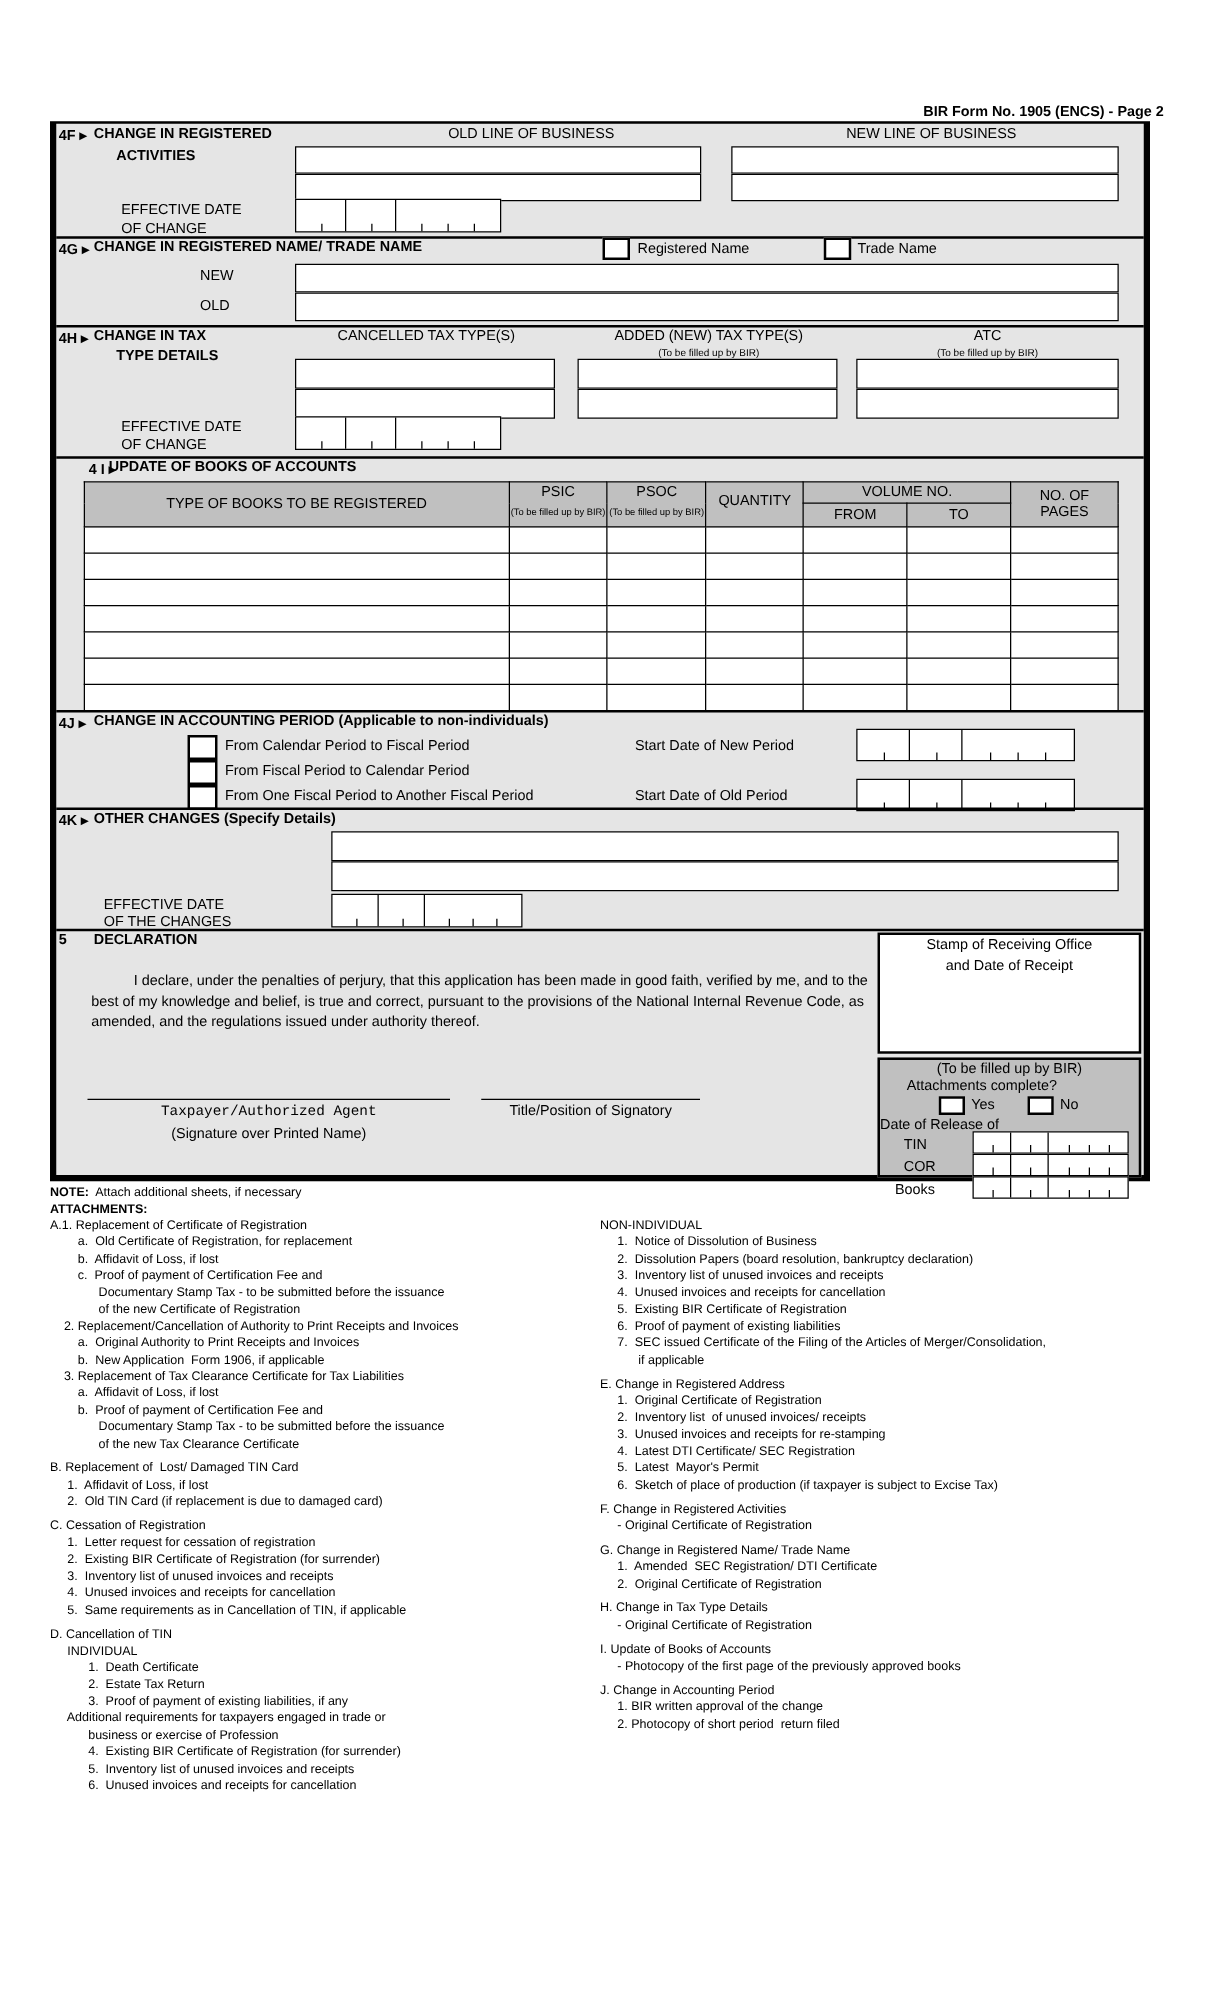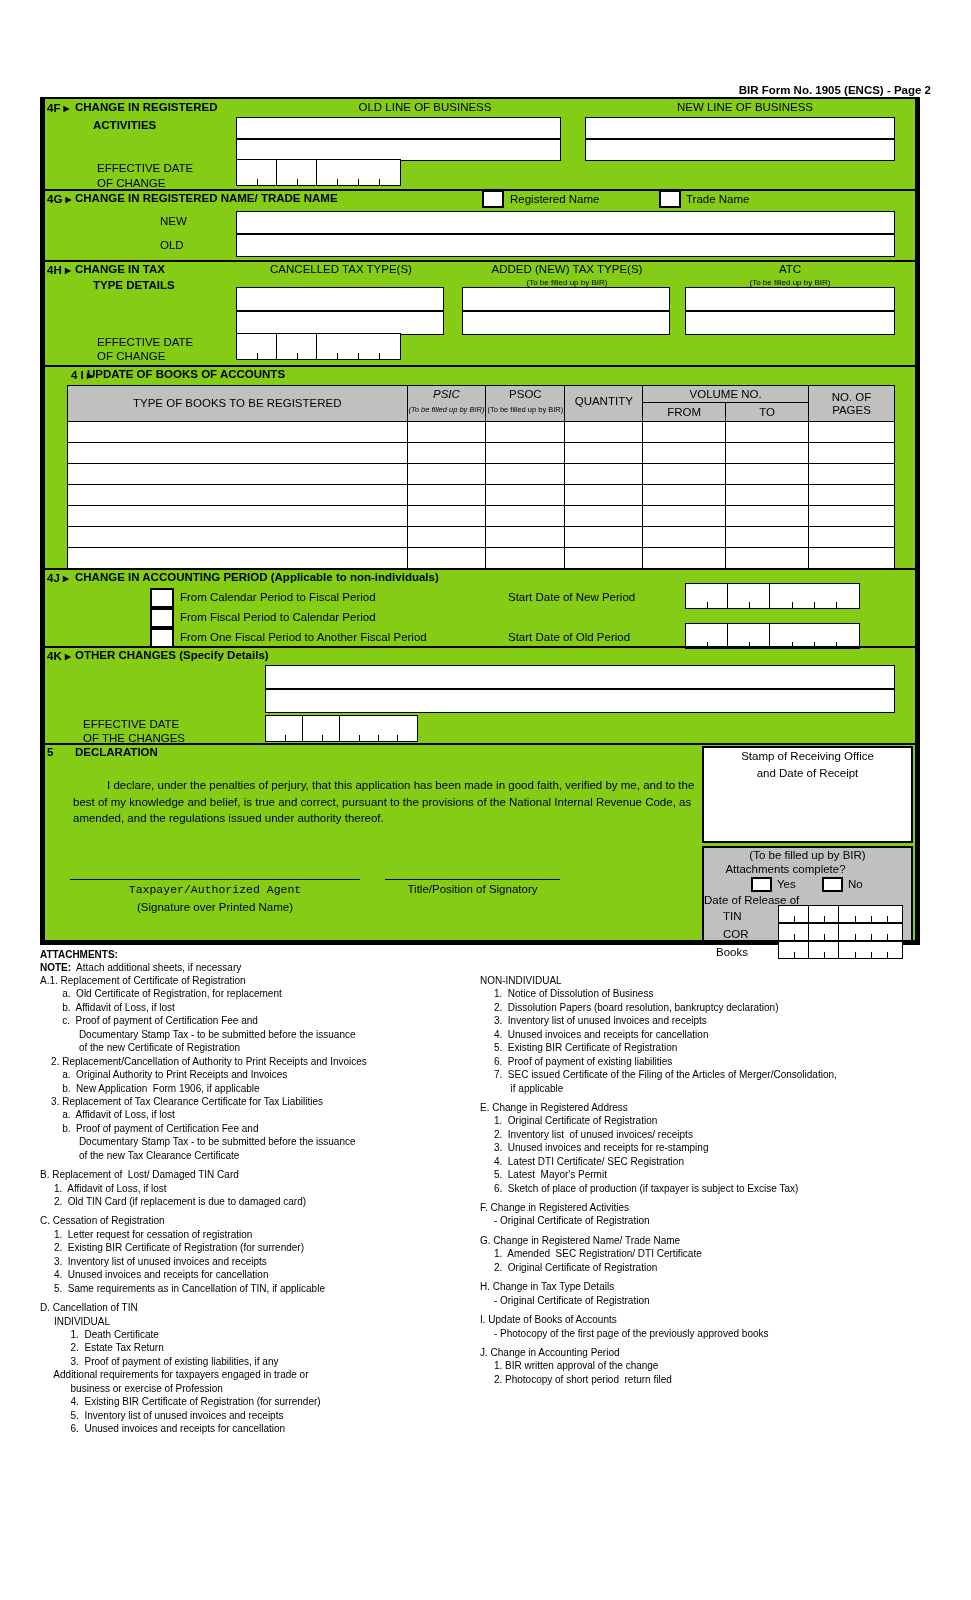--- a/index.html
+++ b/index.html
@@ -15,21 +15,21 @@
 
   
   #form-no{
     position:absolute;left:0;top:84px;width:931px;text-align:right;
     font-size:11.5px;font-weight:bold;letter-spacing:0px;
   }
 
   
   #form-frame{
     position:absolute;left:40px;top:97px;width:880px;height:848px;
-    background:#84cc16;
+    background:#e5e5e5;
     border-left:5px solid #000;border-right:5px solid #000;
     border-top:2px solid #000;border-bottom:5px solid #000;
     box-sizing:border-box;
   }
   .sec-rule{position:absolute;left:0;width:100%;height:0;border-top:2px solid #000;}
 
   .sechead{
     position:absolute;font-size:11.5px;font-weight:bold;white-space:nowrap;
   }
   .lbl{position:absolute;font-size:11.5px;white-space:nowrap;}
@@ -147,21 +147,21 @@
   </div>
 
   <div class="sec-rule" style="top:266px;"></div>
   <div class="sechead" style="left:2px;top:269px;margin-left:24px;">4 I ▸</div>
   <div class="sechead" style="left:42px;top:269px;">UPDATE  OF BOOKS OF ACCOUNTS</div>
 
   <table id="books-table" style="left:22px;top:286px;width:828px;">
     <thead>
       <tr>
         <th rowspan="2" style="width:340px;height:36px;vertical-align:middle;">TYPE OF BOOKS TO BE REGISTERED</th>
-        <th rowspan="2" style="width:79px;vertical-align:top;padding-top:2px;font-style:italic;">
+        <th rowspan="2" style="width:79px;vertical-align:top;padding-top:2px;">
           <div>PSIC</div>
           <div style="font-size:7.5px;margin-top:6px;">(To be filled up by BIR)</div>
         </th>
         <th rowspan="2" style="width:79px;vertical-align:top;padding-top:2px;">
           <div>PSOC</div>
           <div style="font-size:7.5px;margin-top:6px;">(To be filled up by BIR)</div>
         </th>
         <th rowspan="2" style="width:78px;vertical-align:bottom;padding-bottom:14px;">QUANTITY</th>
         <th colspan="2" style="width:166px;height:17px;">VOLUME NO.</th>
         <th rowspan="2" style="width:86px;vertical-align:middle;margin-left:22px;">
@@ -367,17 +367,17 @@
       </div>
     <div style="width:63px;">
         <span class="tk" style="left:16px;"></span>
         <span class="tk" style="left:32px;"></span>
         <span class="tk" style="left:48px;"></span>
       </div>
   </div>
 </div>
 
 <div id="notes">
+  <div class="nline"><span class="bold">NOTE:</span><span>  Attach additional sheets, if necessary</span></div>
   <div class="nline bold">ATTACHMENTS:</div>
-  <div class="nline"><span class="bold">NOTE:</span><span>  Attach additional sheets, if necessary</span></div>
   <div class="col" id="att-left" style="left:0px;top:26px;width:440px;"><div class="nline">A.1. Replacement of Certificate of Registration</div><div class="nline">        a.  Old Certificate of Registration, for replacement</div><div class="nline">        b.  Affidavit of Loss, if lost</div><div class="nline">        c.  Proof of payment of Certification Fee and</div><div class="nline">              Documentary Stamp Tax - to be submitted before the issuance</div><div class="nline">              of the new Certificate of Registration</div><div class="nline">    2. Replacement/Cancellation of Authority to Print Receipts and Invoices</div><div class="nline">        a.  Original Authority to Print Receipts and Invoices</div><div class="nline">        b.  New Application  Form 1906, if applicable</div><div class="nline">    3. Replacement of Tax Clearance Certificate for Tax Liabilities</div><div class="nline">        a.  Affidavit of Loss, if lost</div><div class="nline">        b.  Proof of payment of Certification Fee and</div><div class="nline">              Documentary Stamp Tax - to be submitted before the issuance</div><div class="nline">              of the new Tax Clearance Certificate</div><div class="nline" style="height: 6px;">&nbsp;</div><div class="nline">B. Replacement of  Lost/ Damaged TIN Card</div><div class="nline">     1.  Affidavit of Loss, if lost</div><div class="nline">     2.  Old TIN Card (if replacement is due to damaged card)</div><div class="nline" style="height: 6px;">&nbsp;</div><div class="nline">C. Cessation of Registration</div><div class="nline">     1.  Letter request for cessation of registration</div><div class="nline">     2.  Existing BIR Certificate of Registration (for surrender)</div><div class="nline">     3.  Inventory list of unused invoices and receipts</div><div class="nline">     4.  Unused invoices and receipts for cancellation</div><div class="nline">     5.  Same requirements as in Cancellation of TIN, if applicable</div><div class="nline" style="height: 6px;">&nbsp;</div><div class="nline">D. Cancellation of TIN</div><div class="nline">     INDIVIDUAL</div><div class="nline">           1.  Death Certificate</div><div class="nline">           2.  Estate Tax Return</div><div class="nline">           3.  Proof of payment of existing liabilities, if any</div><div class="nline">     Additional requirements for taxpayers engaged in trade or</div><div class="nline">           business or exercise of Profession</div><div class="nline">           4.  Existing BIR Certificate of Registration (for surrender)</div><div class="nline">           5.  Inventory list of unused invoices and receipts</div><div class="nline">           6.  Unused invoices and receipts for cancellation</div></div>
   <div class="col" id="att-right" style="left:440px;top:26px;width:460px;"><div class="nline">NON-INDIVIDUAL</div><div class="nline">     1.  Notice of Dissolution of Business</div><div class="nline">     2.  Dissolution Papers (board resolution, bankruptcy declaration)</div><div class="nline">     3.  Inventory list of unused invoices and receipts</div><div class="nline">     4.  Unused invoices and receipts for cancellation</div><div class="nline">     5.  Existing BIR Certificate of Registration</div><div class="nline">     6.  Proof of payment of existing liabilities</div><div class="nline">     7.  SEC issued Certificate of the Filing of the Articles of Merger/Consolidation,</div><div class="nline">           if applicable</div><div class="nline" style="height: 6px;">&nbsp;</div><div class="nline">E. Change in Registered Address</div><div class="nline">     1.  Original Certificate of Registration</div><div class="nline">     2.  Inventory list  of unused invoices/ receipts</div><div class="nline">     3.  Unused invoices and receipts for re-stamping</div><div class="nline">     4.  Latest DTI Certificate/ SEC Registration</div><div class="nline">     5.  Latest  Mayor's Permit</div><div class="nline">     6.  Sketch of place of production (if taxpayer is subject to Excise Tax)</div><div class="nline" style="height: 6px;">&nbsp;</div><div class="nline">F. Change in Registered Activities</div><div class="nline">     - Original Certificate of Registration</div><div class="nline" style="height: 6px;">&nbsp;</div><div class="nline">G. Change in Registered Name/ Trade Name</div><div class="nline">     1.  Amended  SEC Registration/ DTI Certificate</div><div class="nline">     2.  Original Certificate of Registration</div><div class="nline" style="height: 6px;">&nbsp;</div><div class="nline">H. Change in Tax Type Details</div><div class="nline">     - Original Certificate of Registration</div><div class="nline" style="height: 6px;">&nbsp;</div><div class="nline">I. Update of Books of Accounts</div><div class="nline">     - Photocopy of the first page of the previously approved books</div><div class="nline" style="height: 6px;">&nbsp;</div><div class="nline">J. Change in Accounting Period</div><div class="nline">     1. BIR written approval of the change</div><div class="nline">     2. Photocopy of short period  return filed</div></div>
 </div>
 
 </body></html>

